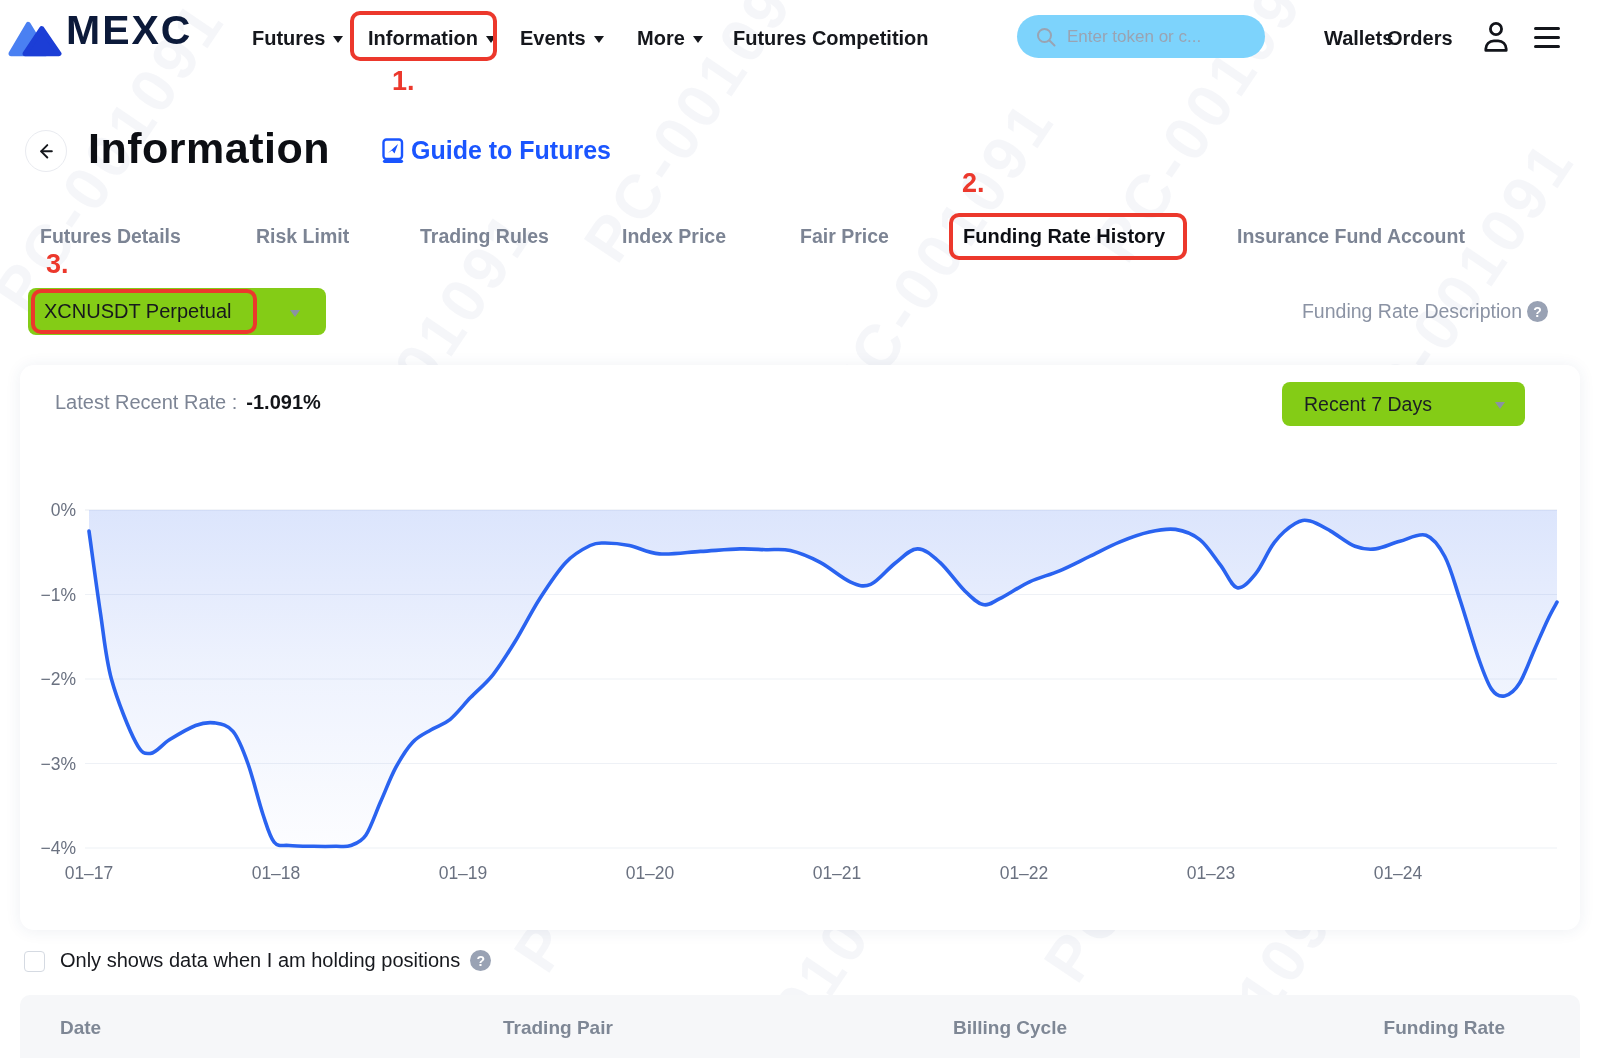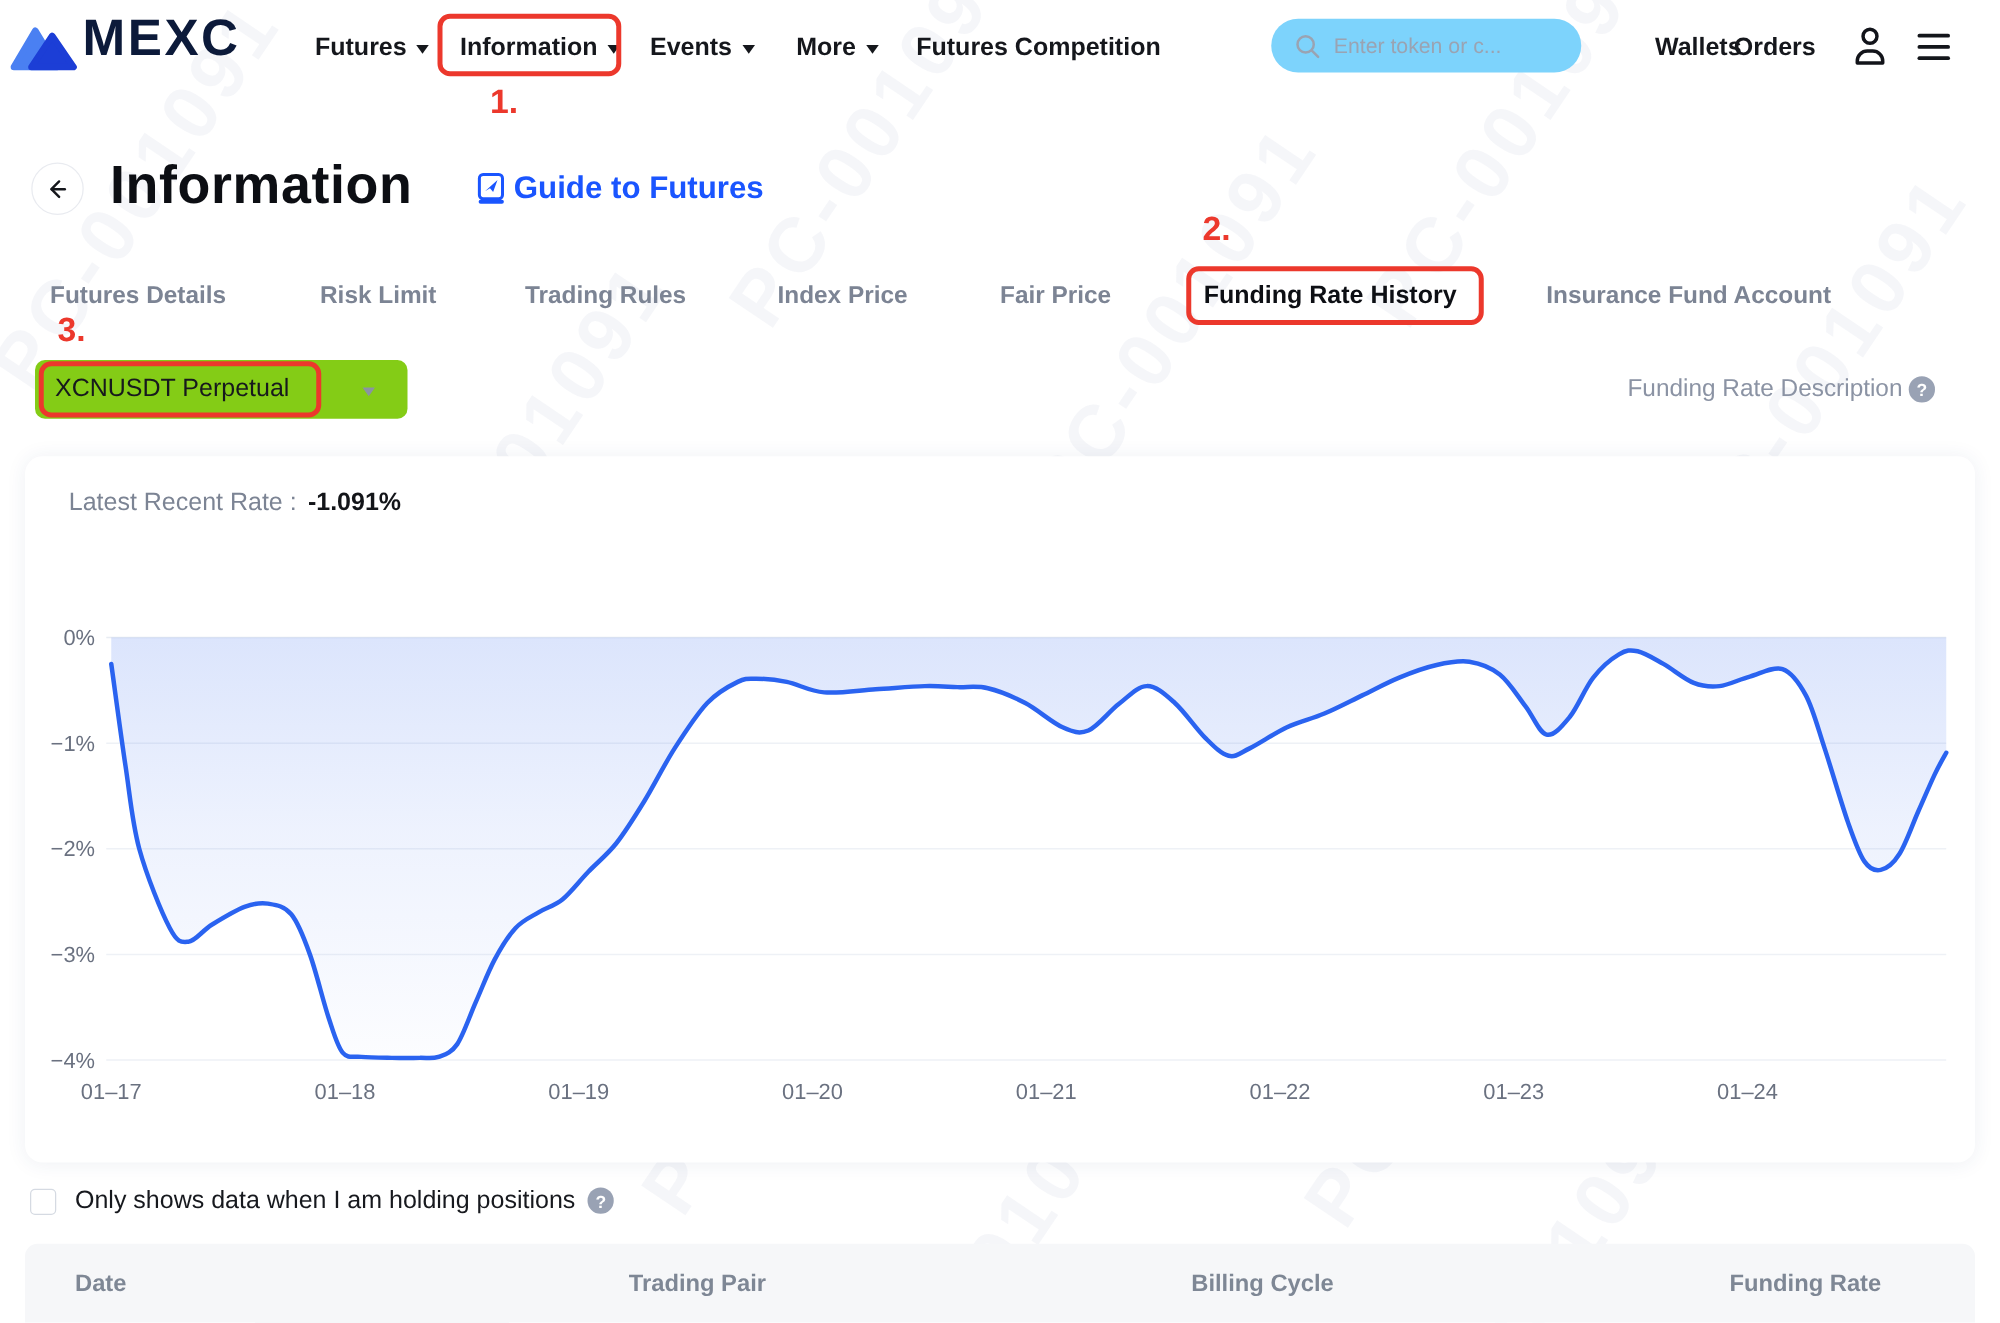--- a/index.html
+++ b/index.html
@@ -182,20 +182,24 @@
 
 <div class="frd">
   <span>Funding Rate Description</span>
   <span class="qicon">?</span>
 </div>
 
 <div class="card">
   <div class="latest-row">
     <span>Latest Recent Rate :</span>
     <span class="val">-1.091%</span>
+  </div>
+  <div class="pill" style="left:1262px;top:17px;width:243px;height:44px;padding:0 20px 0 22px;">
+    <span style="font-size:19.5px;color:#1b1e24;">Recent 7 Days</span>
+    <span class="caret gray"></span>
   </div>
 
   <svg id="chartSvg" width="1560" height="540" viewBox="0 0 1560 540">
     <defs>
       <linearGradient id="areaGrad" x1="0" y1="145" x2="0" y2="483" gradientUnits="userSpaceOnUse">
         <stop offset="0" stop-color="#3b6ef0" stop-opacity="0.18"></stop>
         <stop offset="0.45" stop-color="#3b6ef0" stop-opacity="0.09"></stop>
         <stop offset="1" stop-color="#3b6ef0" stop-opacity="0.015"></stop>
       </linearGradient>
     </defs>

